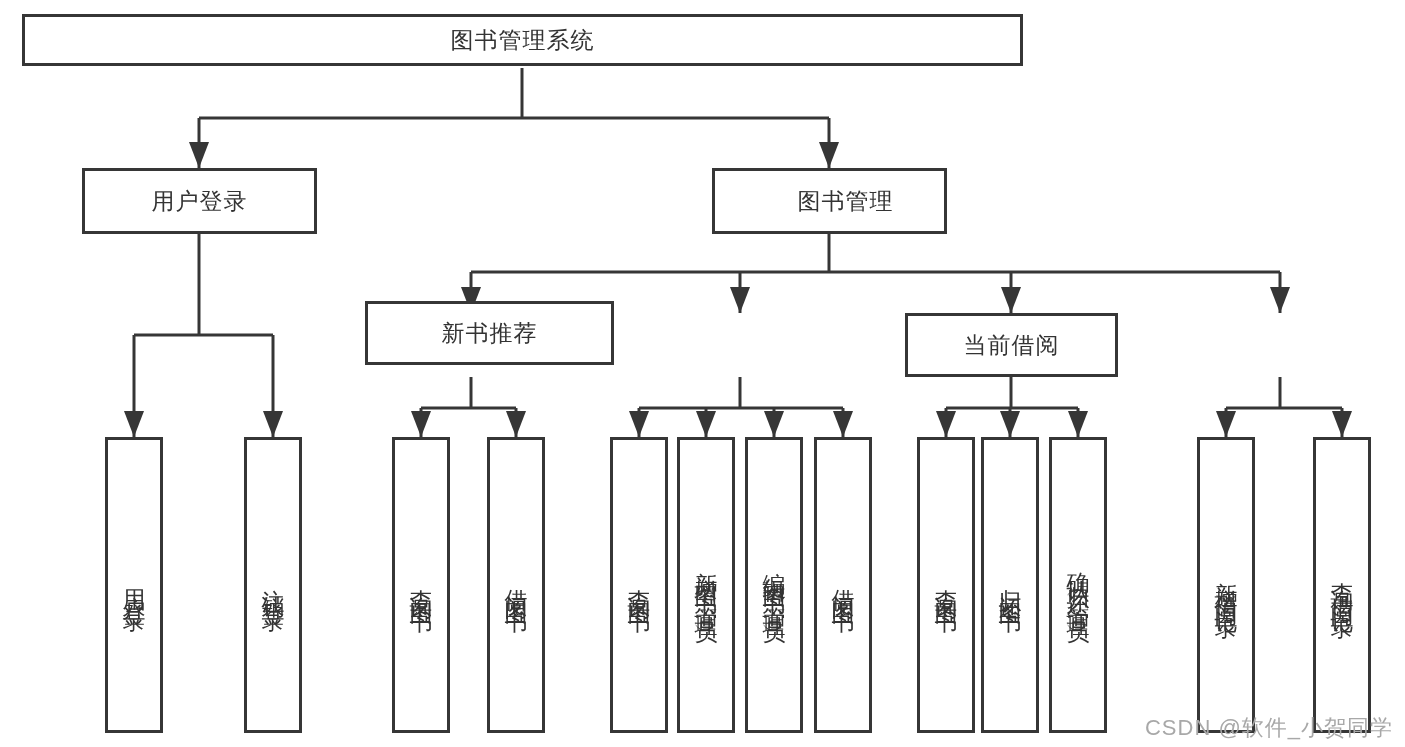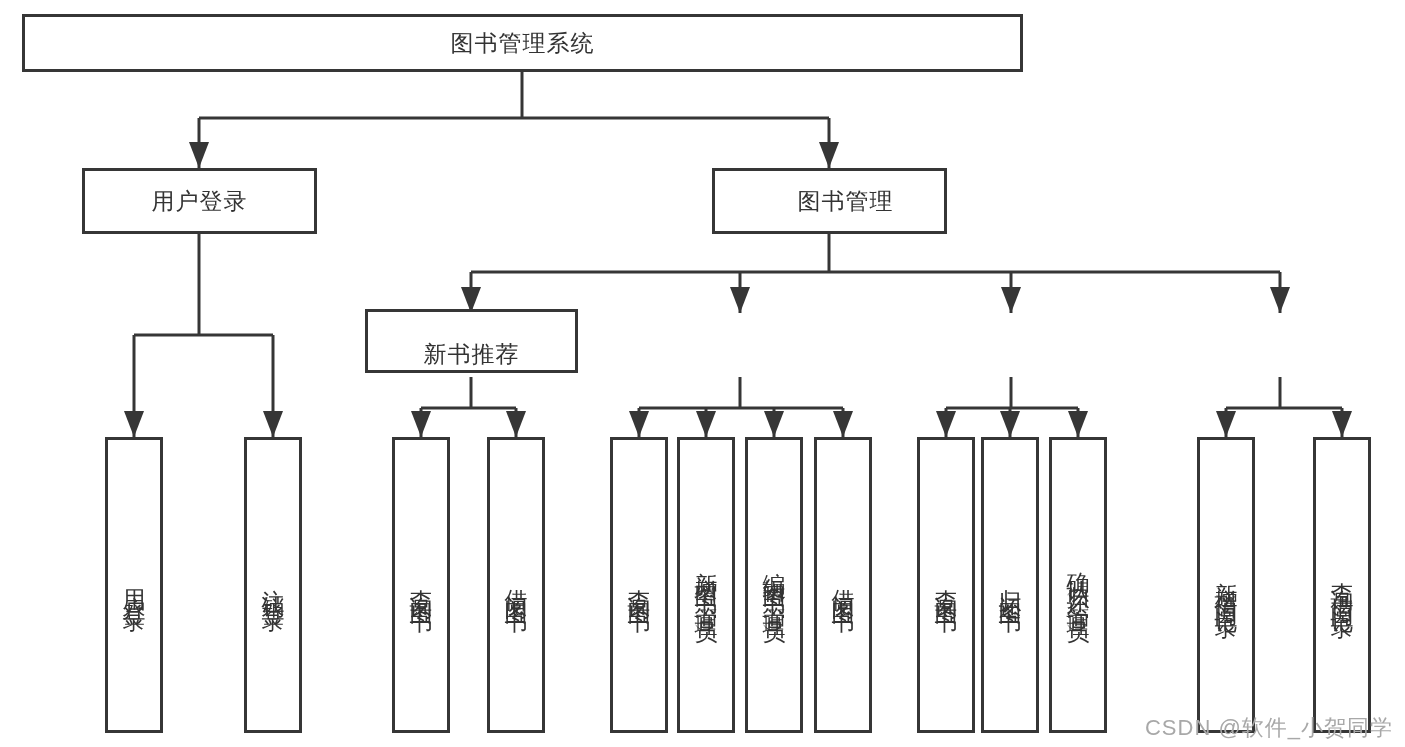--- a/index.html
+++ b/index.html
@@ -109,33 +109,36 @@
     <line x1="946" y1="408" x2="946" y2="437" marker-end="url(#arr)"></line>
     <line x1="1010" y1="408" x2="1010" y2="437" marker-end="url(#arr)"></line>
     <line x1="1078" y1="408" x2="1078" y2="437" marker-end="url(#arr)"></line>
 
     <line x1="1280" y1="377" x2="1280" y2="408"></line>
     <line x1="1226" y1="408" x2="1342" y2="408"></line>
     <line x1="1226" y1="408" x2="1226" y2="437" marker-end="url(#arr)"></line>
     <line x1="1342" y1="408" x2="1342" y2="437" marker-end="url(#arr)"></line>
   </svg>
 
-  <div class="node hbox" style="left:22px; top:14px; width:1001px; height:58px;">
+  <div class="node hbox" style="left:22px; top:14px; width:1001px; height:52px;">
     <span>图书管理系统</span>
   </div>
 
   <div class="node hbox" style="left:82px; top:168px; width:235px; height:66px;">
     <span>用户登录</span>
   </div>
   <div class="node hbox" style="left:712px; top:168px; width:235px; height:66px;padding-left:32px;">
     <span>图书管理</span>
   </div>
 
-  <div class="node hbox" style="left:365px; top:309px; width:213px; height:64px;align-items:flex-end;">
+  <div class="node hbox" style="left:365px; top:301px; width:249px; height:64px;">
     <span>新书推荐</span>
+  </div>
+  <div class="node hbox" style="left:905px; top:313px; width:213px; height:64px;">
+    <span>当前借阅</span>
   </div>
 
   <div class="node vbox" style="left:105px;">
     <span class="vtext">用户登录</span>
   </div>
   <div class="node vbox" style="left:244px;">
     <span class="vtext">注销登录</span>
   </div>
 
   <div class="node vbox" style="left:392px;">

